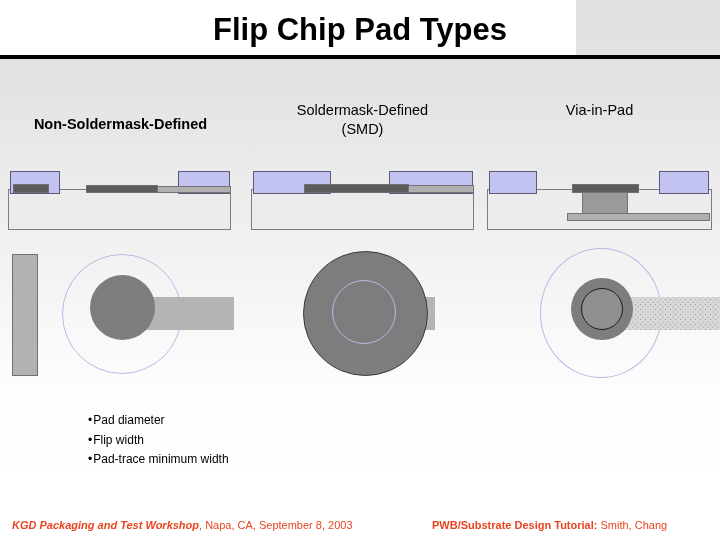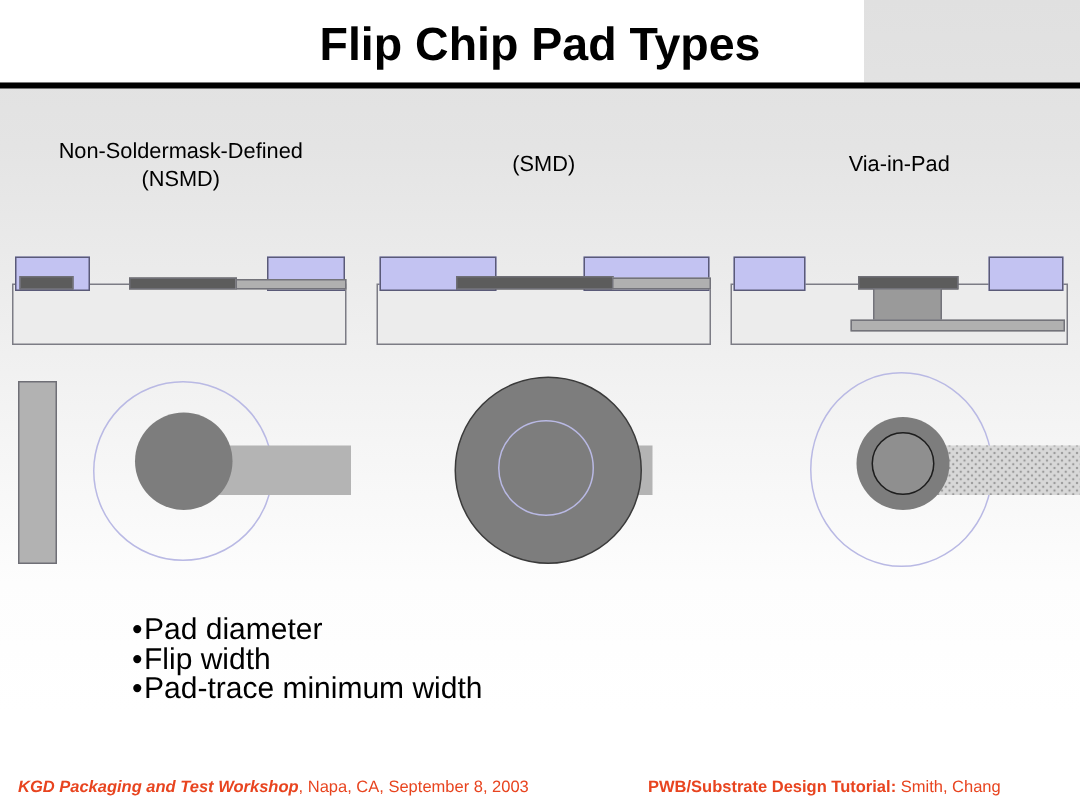--- a/index.html
+++ b/index.html
@@ -46,21 +46,21 @@
     background: #000000;
   }
   
   .col-head {
     position: absolute;
     text-align: center;
     font-size: 14.5px;
     color: #000000;
     line-height: 19px;
   }
-  #head-nsmd { left: 8px;   top: 92px; width: 225px; }
+  #head-nsmd { left: 8px;   top: 115px; width: 225px; font-weight: bold; }
   #head-smd  { left: 250px; top: 101px; width: 225px; }
   #head-vip  { left: 487px; top: 101px; width: 225px; }
 
   
   .xsec {
     position: absolute;
     top: 170px;
     height: 60px;
   }
   #xsec-nsmd { left: 8px;   width: 223px; }
@@ -150,21 +150,21 @@
     box-sizing: border-box;
     background: #b2b2b2;
     border: 1.2px solid #6f6f76;
   }
 
   
   .bullets {
     position: absolute;
     left: 88px;
     top: 411px;
-    font-size: 20px;
+    font-size: 12px;
     color: #000000;
     line-height: 19.6px;
   }
   .bullets .bullet-item { white-space: nowrap; }
   .bullets .dot { margin-right: 1px; }
 
   
   .footer {
     position: absolute;
     left: 0;
@@ -196,23 +196,23 @@
 
 <div class="slide">
 
   <div class="title-area">
     <div class="slide-title">Flip Chip Pad Types</div>
   </div>
   <div class="title-rule"></div>
 
   <div class="col-head" id="head-nsmd">
     <div>Non-Soldermask-Defined</div>
-    <div>(NSMD)</div>
   </div>
   <div class="col-head" id="head-smd">
+    <div>Soldermask-Defined</div>
     <div>(SMD)</div>
   </div>
   <div class="col-head" id="head-vip">
     <div>Via-in-Pad</div>
   </div>
 
   <div class="xsec" id="xsec-nsmd">
     <div class="substrate"></div>
 
     <div class="mask" style="left:2px; top:1px; width:50px; height:23px;"></div>

